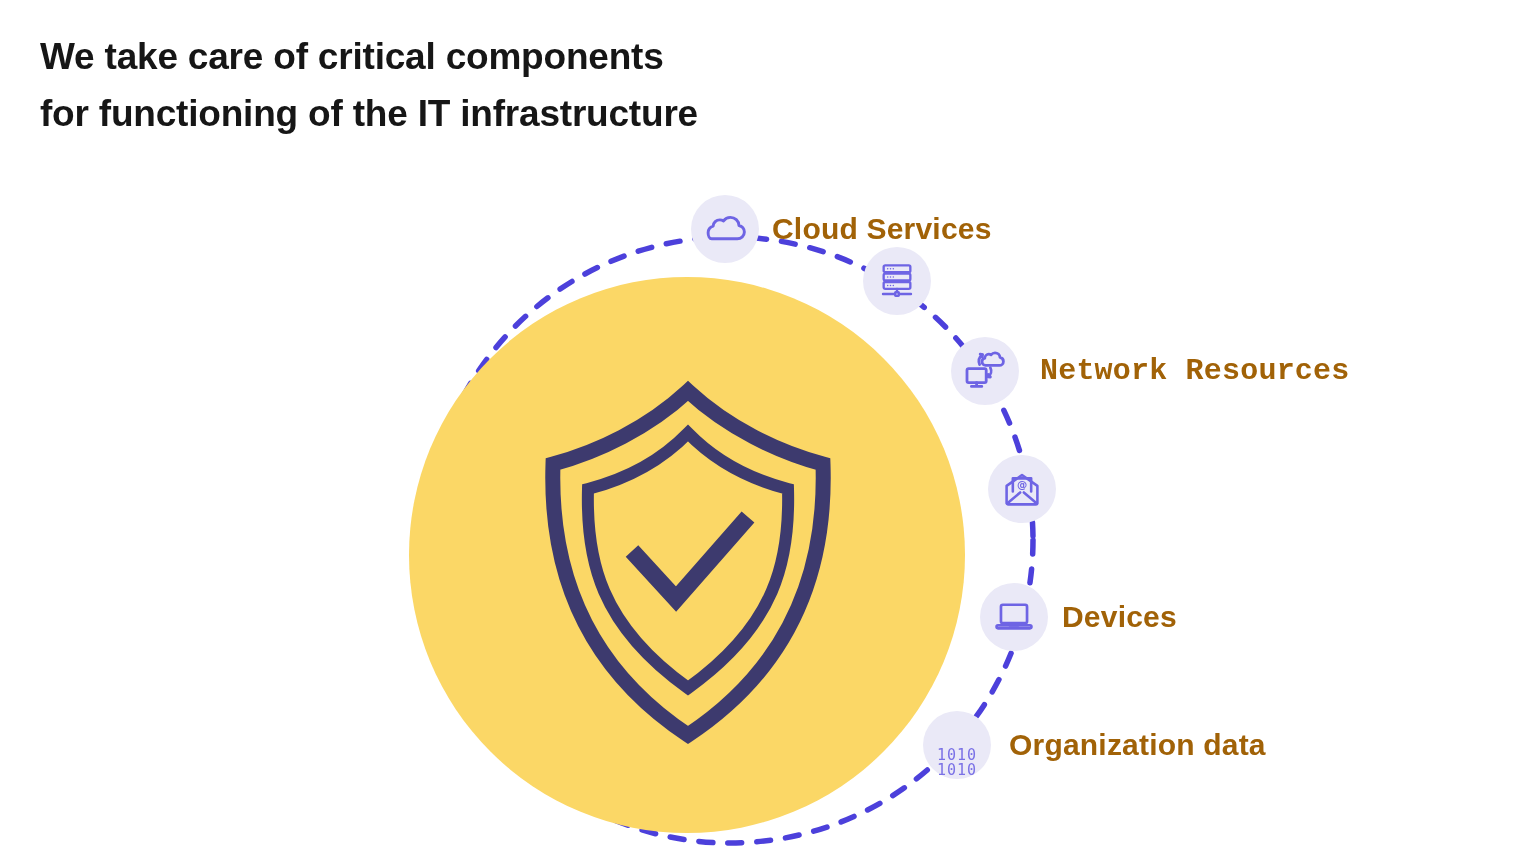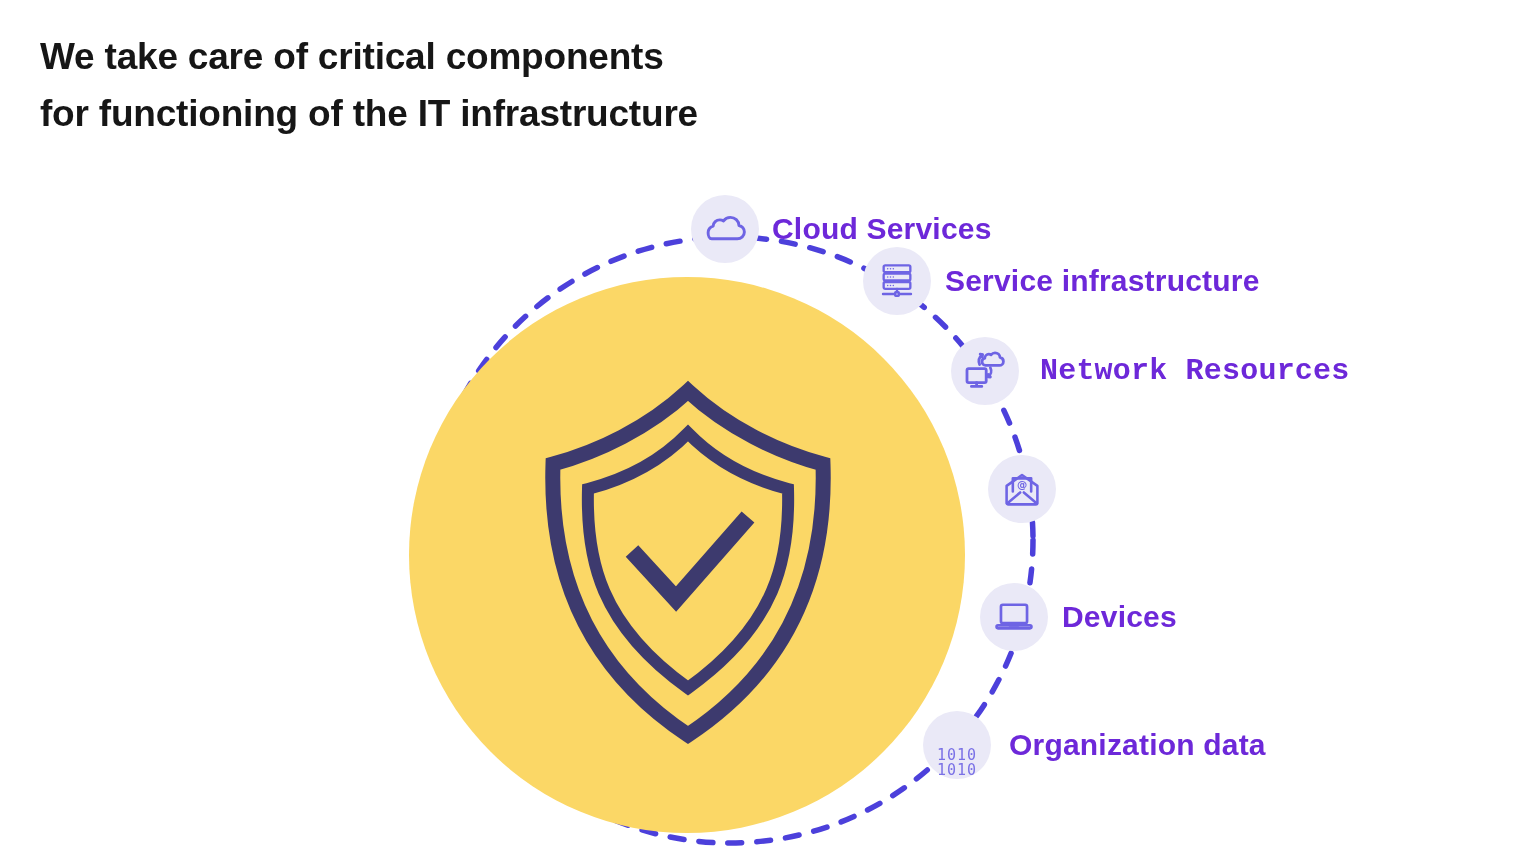--- a/index.html
+++ b/index.html
@@ -13,21 +13,21 @@
     letter-spacing:-0.2px;
   }
   .page-title span{display:block;}
   .scene{position:absolute;left:0;top:0;}
   .badge{
     position:absolute;width:68px;height:68px;border-radius:50%;
     background:#EAE9F7;display:flex;align-items:center;justify-content:center;
   }
   .label{
     position:absolute;font-size:30px;line-height:38px;font-weight:800;
-    color:#6d28d9;white-space:nowrap;letter-spacing:0.2px;
+    color:#a16207;white-space:nowrap;letter-spacing:0.2px;
   }
   .icon{stroke-width:1.4;fill:none;stroke-linecap:round;stroke-linejoin:round;}
   .icdot{fill:#6E64E4;stroke:none;}
   .binary{
     font-family:"DejaVu Sans Mono",monospace;font-size:15px;line-height:15px;
     letter-spacing:1px;color:#7A71E6;text-align:center;margin-top:36px;
   }
   .binary span{display:block;}
   .at-glyph{
     fill:#6E64E4;stroke:none;font-family:"DejaVu Sans",sans-serif;
@@ -80,21 +80,20 @@
         <circle class="icdot" cx="8.1" cy="9.65" r="0.45"></circle>
         <circle class="icdot" cx="9.8" cy="9.65" r="0.45"></circle>
       <circle class="icdot" cx="6.4" cy="14.65" r="0.45"></circle>
         <circle class="icdot" cx="8.1" cy="14.65" r="0.45"></circle>
         <circle class="icdot" cx="9.8" cy="14.65" r="0.45"></circle>
       <path d="M12 16.7 v2"></path>
       <rect x="10.9" y="18.7" width="2.2" height="2.2" rx="0.3"></rect>
       <path d="M3.6 19.8 H10.9 M13.1 19.8 H20.4"></path>
     </svg>
   </div>
-  <div class="label" style="left:945px;top:262px;">Service infrastructure</div>
 
   <div class="badge" style="left:951px;top:337px;">
     <svg class="icon" width="48" height="48" viewBox="0 0 24 24" stroke="#6E64E4">
       <rect x="3" y="10.8" width="9.6" height="7" rx="0.8"></rect>
       <path d="M7.8 17.8 v1.7 M5.2 19.7 h5.2"></path>
       <path d="M12.3 9.2 H19.2 C20.3 9.2 21.2 8.3 21.2 7.2 C21.2 6.2 20.5 5.4 19.5 5.2
                C19.4 3.9 18.3 2.9 17 2.9 C16.2 2.9 15.5 3.3 15 3.9 C14.7 3.7 14.3 3.6 13.9 3.6
                C12.8 3.6 11.9 4.5 11.9 5.6 C11.1 5.8 10.5 6.5 10.5 7.4 C10.5 8.4 11.3 9.2 12.3 9.2 Z"></path>
       <path d="M9.3 8.8 C8.6 6.9 9.2 4.9 10.8 3.8 M10.8 3.8 l-1.2 -0.2 M10.8 3.8 l-0.2 1.2"></path>
       <path d="M14.7 10.4 C15.5 12 15 13.9 13.5 14.9 M13.5 14.9 l1.2 0.1 M13.5 14.9 l0.1 -1.2"></path>

